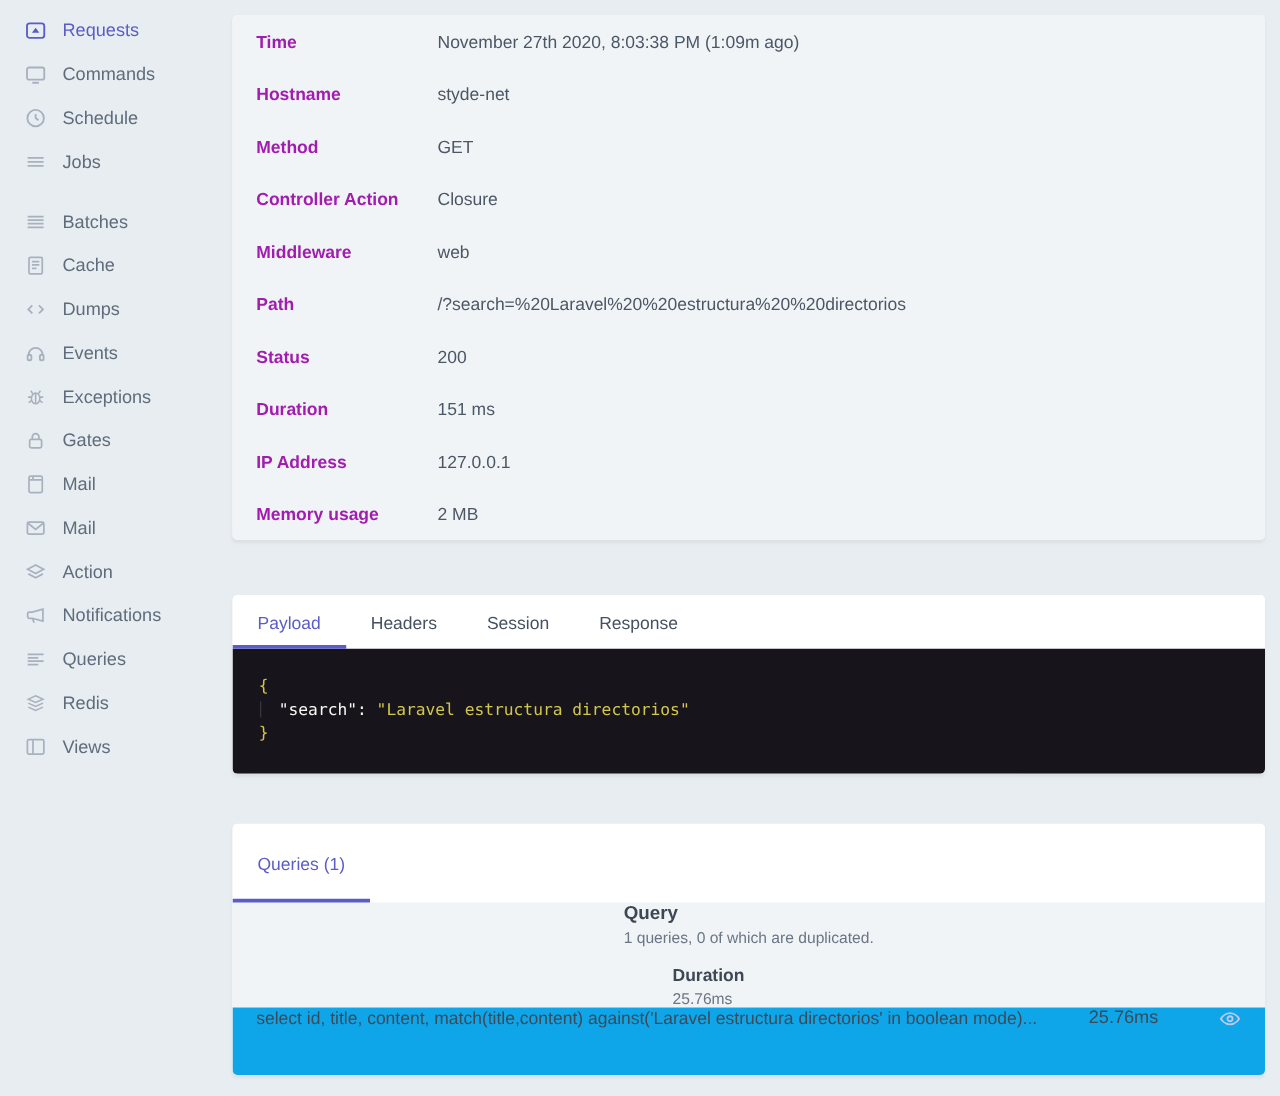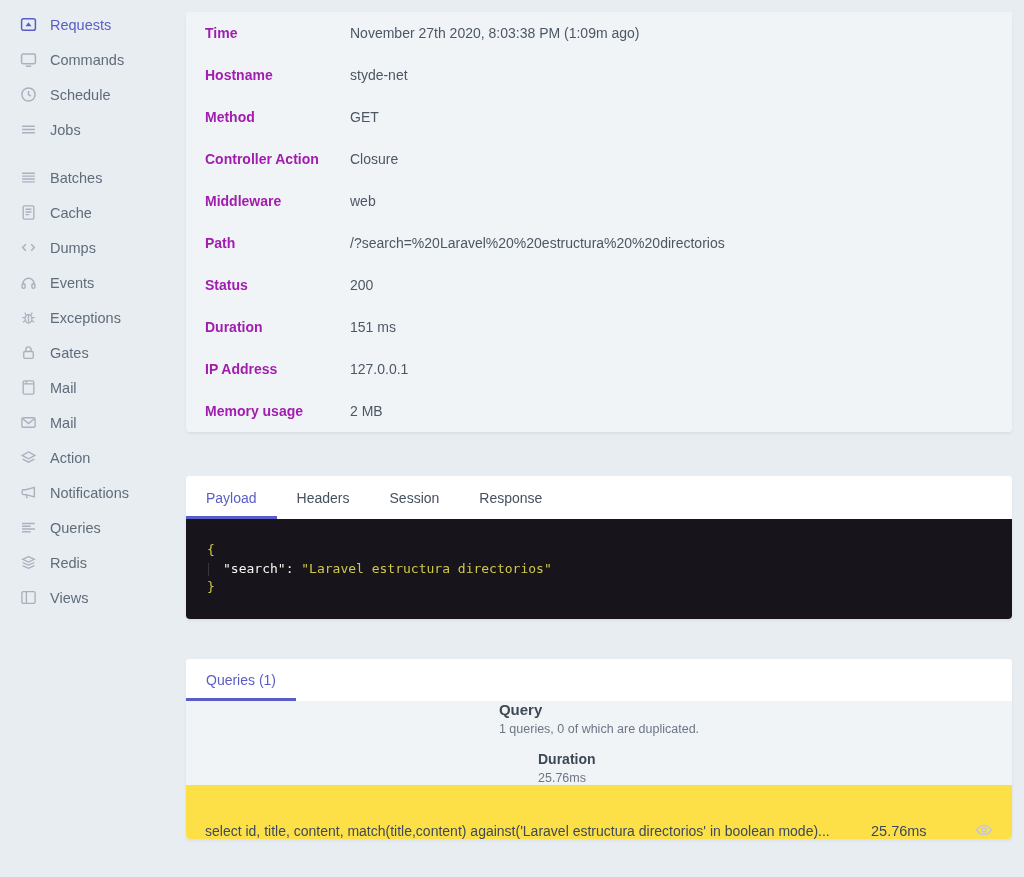--- a/index.html
+++ b/index.html
@@ -49,21 +49,21 @@
   .tab {
     position: relative; padding: 0 20px; height: 43px;
     display: flex; align-items: center;
     font-size: 14px; color: #45515e; cursor: pointer;
   }
   .tab.active { color: #5a5dc7; }
   .tab.active::after {
     content: ""; position: absolute; left: 0; right: 0; bottom: 0;
     height: 3px; background: #5a5dc7;
   }
-  .tab-bar.q .tab { height: 42px; }
+  .tab-bar.q .tab { height: 63px; }
 
   
   .code-block {
     background: #18141c; height: 100px;
     padding: 22px 0 0 21px;
     font-family: "DejaVu Sans Mono", monospace;
     font-size: 13px; line-height: 18.5px;
     color: #f8f8f2; white-space: pre;
   }
   .tok-y { color: #d0c84a; }
@@ -78,22 +78,22 @@
     background: #f1f4f7; height: 84px;
     display: flex; justify-content: space-between; align-items: center;
     padding: 0 19px;
     flex-direction: column;
   }
   .q-col-label { font-size: 15px; font-weight: 600; color: #3d4854; }
   .q-col-sub { font-size: 12.5px; color: #6b7685; margin-top: 4px; }
   .q-header-right { width: 122px; }
   .q-header-right .q-col-label { font-size: 14px; }
   .qrow {
-    display: flex; align-items: flex-end;
-    height: 54px; padding: 0 19px; background: #fde047;
+    display: flex; align-items: flex-start;
+    height: 54px; padding: 0 19px; background: #0ea5e9;
   }
   .qsql { flex: 1; font-size: 14px; color: #3e4a57; white-space: nowrap; overflow: hidden; }
   .qdur { width: 88px; font-size: 14.5px; color: #3e4a57; }
   .eye { width: 34px; display: flex; justify-content: flex-end; color: #c3c8e4; cursor: pointer; }
   .eye svg { width: 18px; height: 18px; }
 </style>
 </head>
 <body>
 
 <div class="layout">

